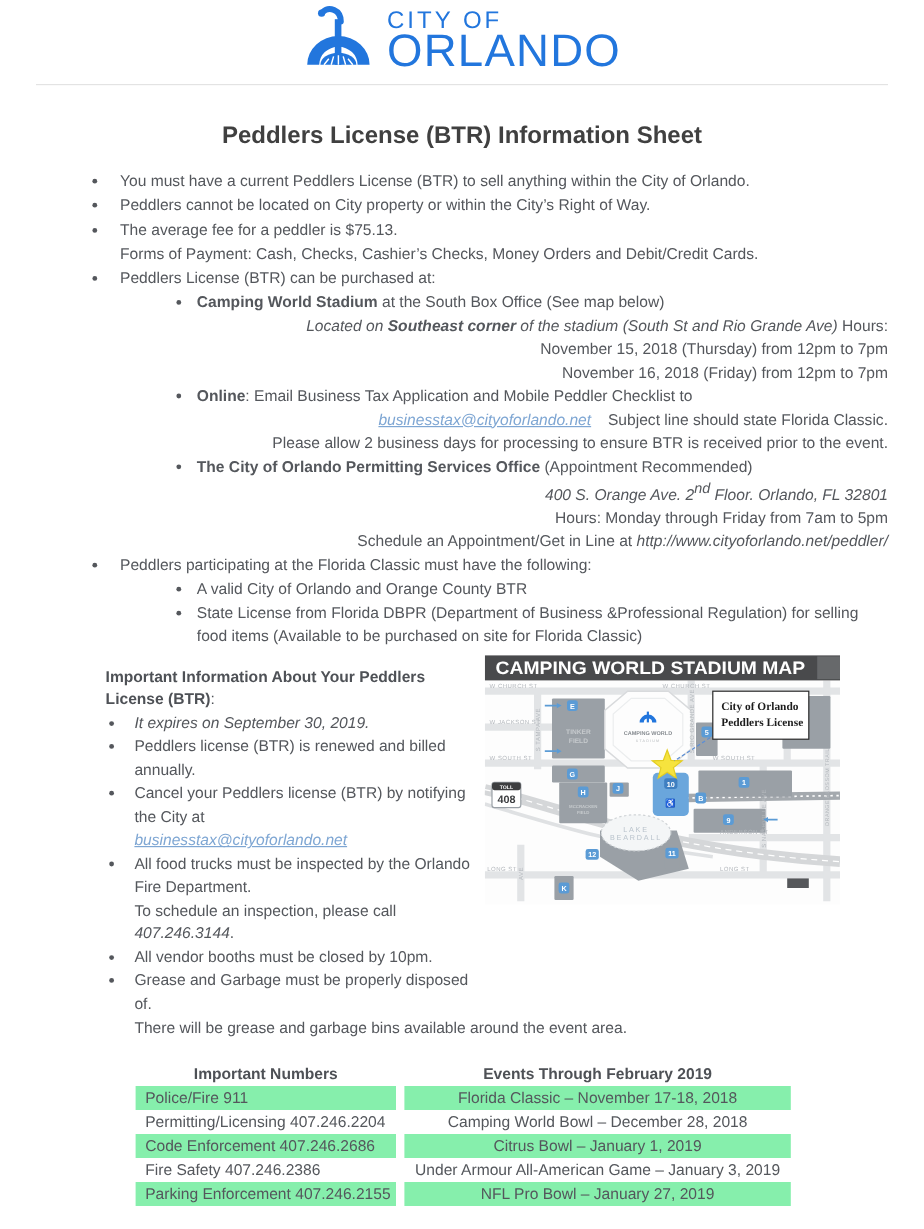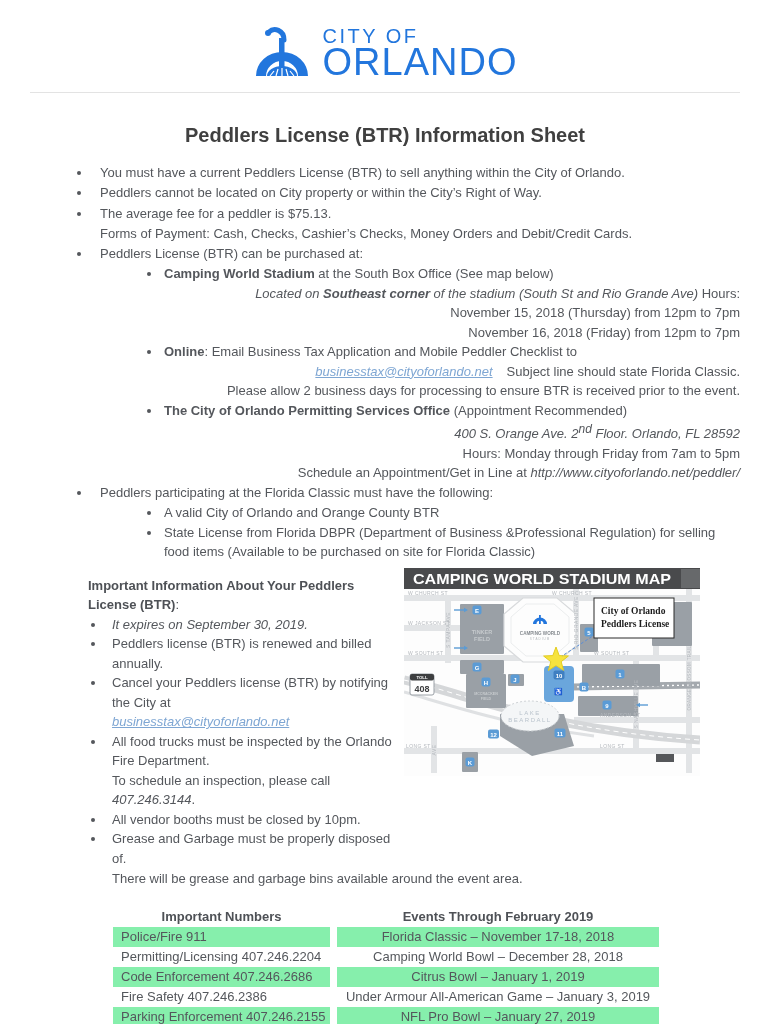--- a/index.html
+++ b/index.html
@@ -3,21 +3,21 @@
 <meta charset="utf-8">
 <style>
   html,body{margin:0;padding:0;}
   body{
     width:770px;height:1024px;overflow:hidden;background:#fff;
     font-family:"Liberation Sans",sans-serif;font-size:13px;line-height:19.5px;
     color:#54575c;position:relative;
   }
   .page{padding:0 30px;}
   
-  .logo-row{display:flex;justify-content:center;align-items:center;padding-top:22px;height:58px;}
+  .logo-row{display:flex;justify-content:center;align-items:flex-end;height:58px;}
   .logo-text{margin-left:10px;color:#2276dd;}
   .logo-cityof{font-size:20px;letter-spacing:2.5px;line-height:22px;}
   .logo-orlando{font-size:38px;font-weight:normal;letter-spacing:1px;line-height:30px;}
   hr.rule{border:none;border-top:1px solid #e3e3e3;margin:12px 0 0 0;}
   
   .doc-title{text-align:center;font-size:20px;font-weight:600;color:#404040;margin:33px 0 17px 0;}
   
   .li1{position:relative;padding-left:70px;margin-bottom:1px;}
   .li1 > .dot{position:absolute;left:47px;top:8px;width:4px;height:4px;border-radius:50%;background:#54575c;}
   .li2{position:relative;padding-left:134px;}
@@ -82,21 +82,21 @@
     <div class="li2"><span class="dot"></span><span class="b">Camping World Stadium</span><span> at the South Box Office (See map below)</span></div>
     <div class="cont2"><span class="i">Located on </span><span class="i b">Southeast corner</span><span class="i"> of the stadium (South St and Rio Grande Ave)</span><span> Hours:</span></div>
     <div class="cont2"><span>November 15, 2018 (Thursday) from 12pm to 7pm</span></div>
     <div class="cont2"><span>November 16, 2018 (Friday) from 12pm to 7pm</span></div>
 
     <div class="li2"><span class="dot"></span><span class="b">Online</span><span>: Email Business Tax Application and Mobile Peddler Checklist to</span></div>
     <div class="cont2"><a class="lnk">businesstax@cityoforlando.net</a><span class="gap-left">Subject line should state Florida Classic.</span></div>
     <div class="cont2"><span>Please allow 2 business days for processing to ensure BTR is received prior to the event.</span></div>
 
     <div class="li2"><span class="dot"></span><span class="b">The City of Orlando Permitting Services Office</span><span> (Appointment Recommended)</span></div>
-    <div class="cont2 i"><span>400 S. Orange Ave. 2</span><sup>nd</sup><span> Floor. Orlando, FL 28592</span></div>
+    <div class="cont2 i"><span>400 S. Orange Ave. 2</span><sup>nd</sup><span> Floor. Orlando, FL 32801</span></div>
     <div class="cont2"><span>Hours: Monday through Friday from 7am to 5pm</span></div>
     <div class="cont2"><span>Schedule an Appointment/Get in Line at </span><span class="i">http://www.cityoforlando.net/peddler/</span></div>
 
     <div class="li1"><span class="dot"></span><span>Peddlers participating at the Florida Classic must have the following:</span></div>
     <div class="li2"><span class="dot"></span><span>A valid City of Orlando and Orange County BTR</span></div>
     <div class="li2"><span class="dot"></span><span>State License from Florida DBPR (Department of Business &amp;Professional Regulation) for selling food items (Available to be purchased on site for Florida Classic)</span></div>
   </div>
 
   <div class="two-col">
     <div class="col-info">

